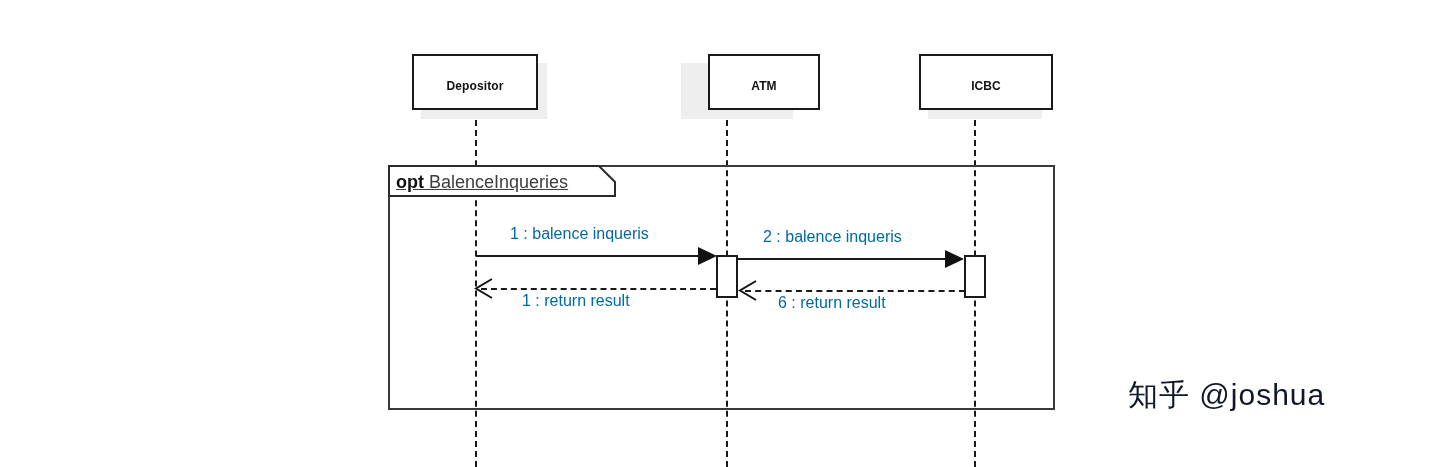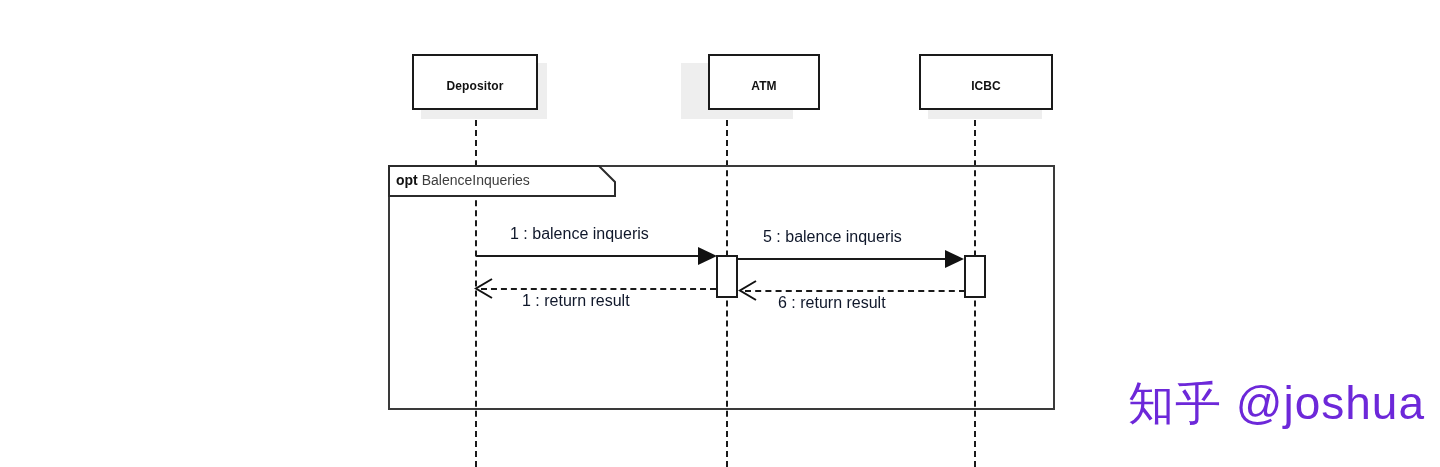--- a/index.html
+++ b/index.html
@@ -63,24 +63,25 @@
     z-index: 3;
   }
   .frag-tab {
     position: absolute;
     z-index: 5;
   }
   .frag-tab svg { display: block; }
   .frag-label {
     position: absolute;
     z-index: 6;
-    font-size: 14px;
+    font-size: 18px;
     color: #3d3d3d;
     white-space: nowrap;
     line-height: 1;
+    text-decoration: underline;
   }
   .frag-label .op {
     font-weight: bold;
     color: #111111;
   }
 
   
   .activation {
     position: absolute;
     background: #ffffff;
@@ -100,32 +101,32 @@
 
   .arrowhead {
     position: absolute;
     z-index: 7;
   }
   .arrowhead svg { display: block; }
 
   .msg-label {
     position: absolute;
     font-size: 16px;
+    color: #0369a1;
+    white-space: nowrap;
+    line-height: 1;
+    z-index: 6;
+  }
+
+  
+  .watermark {
+    position: absolute;
+    z-index: 8;
+    font-size: 30px;
     color: #0f172a;
-    white-space: nowrap;
-    line-height: 1;
-    z-index: 6;
-  }
-
-  
-  .watermark {
-    position: absolute;
-    z-index: 8;
-    font-size: 46px;
-    color: #6d28d9;
     white-space: nowrap;
     line-height: 1;
     letter-spacing: 1px;
     user-select: none;
   }
 </style>
 </head>
 <body>
 
 <div id="canvas">
@@ -167,21 +168,21 @@
     </svg>
   </div>
   <div class="msg-label" style="left:510px; top:226px;">1 : balence inqueris</div>
 
   <div class="msg-line solid" style="left:738px; top:258px; width:222px;"></div>
   <div class="arrowhead" style="left:944px; top:248px;">
     <svg width="22" height="22" viewBox="0 0 22 22">
       <path d="M 1 2 L 20 11 L 1 20 Z" fill="#111111"></path>
     </svg>
   </div>
-  <div class="msg-label" style="left:763px; top:229px;">5 : balence inqueris</div>
+  <div class="msg-label" style="left:763px; top:229px;">2 : balence inqueris</div>
 
   <div class="msg-line dashed" style="left:481px; top:288px; width:235px;"></div>
   <div class="arrowhead" style="left:472px; top:278px;">
     <svg width="22" height="22" viewBox="0 0 22 22">
       <path d="M 20 1 L 4 10.5 L 20 20" fill="none" stroke="#111111" stroke-width="2" stroke-linecap="butt"></path>
     </svg>
   </div>
   <div class="msg-label" style="left:522px; top:293px;">1 : return result</div>
 
   <div class="msg-line dashed" style="left:745px; top:290px; width:220px;"></div>

